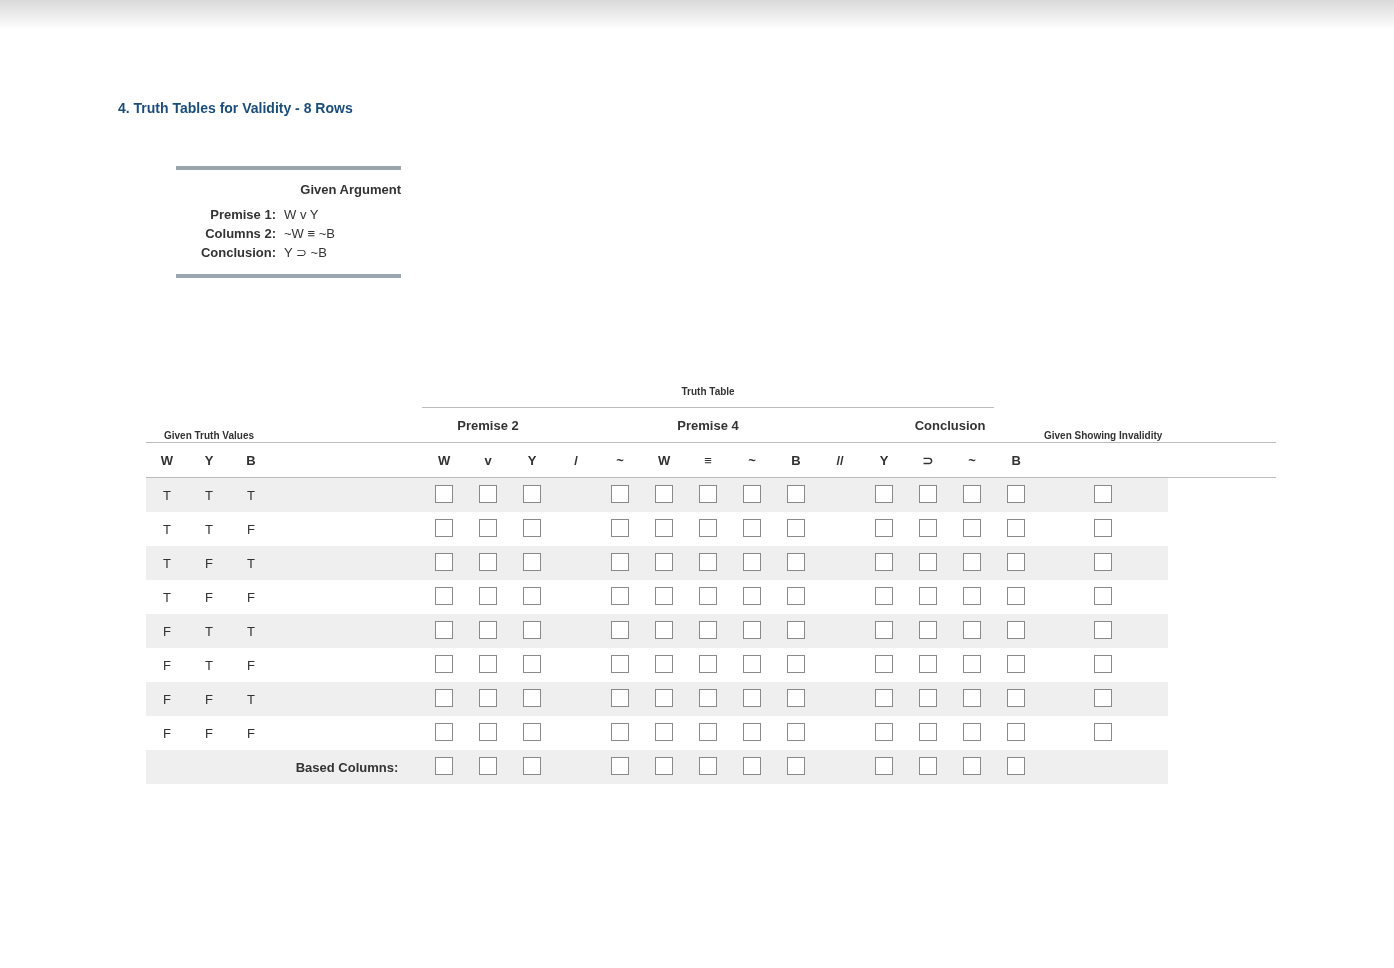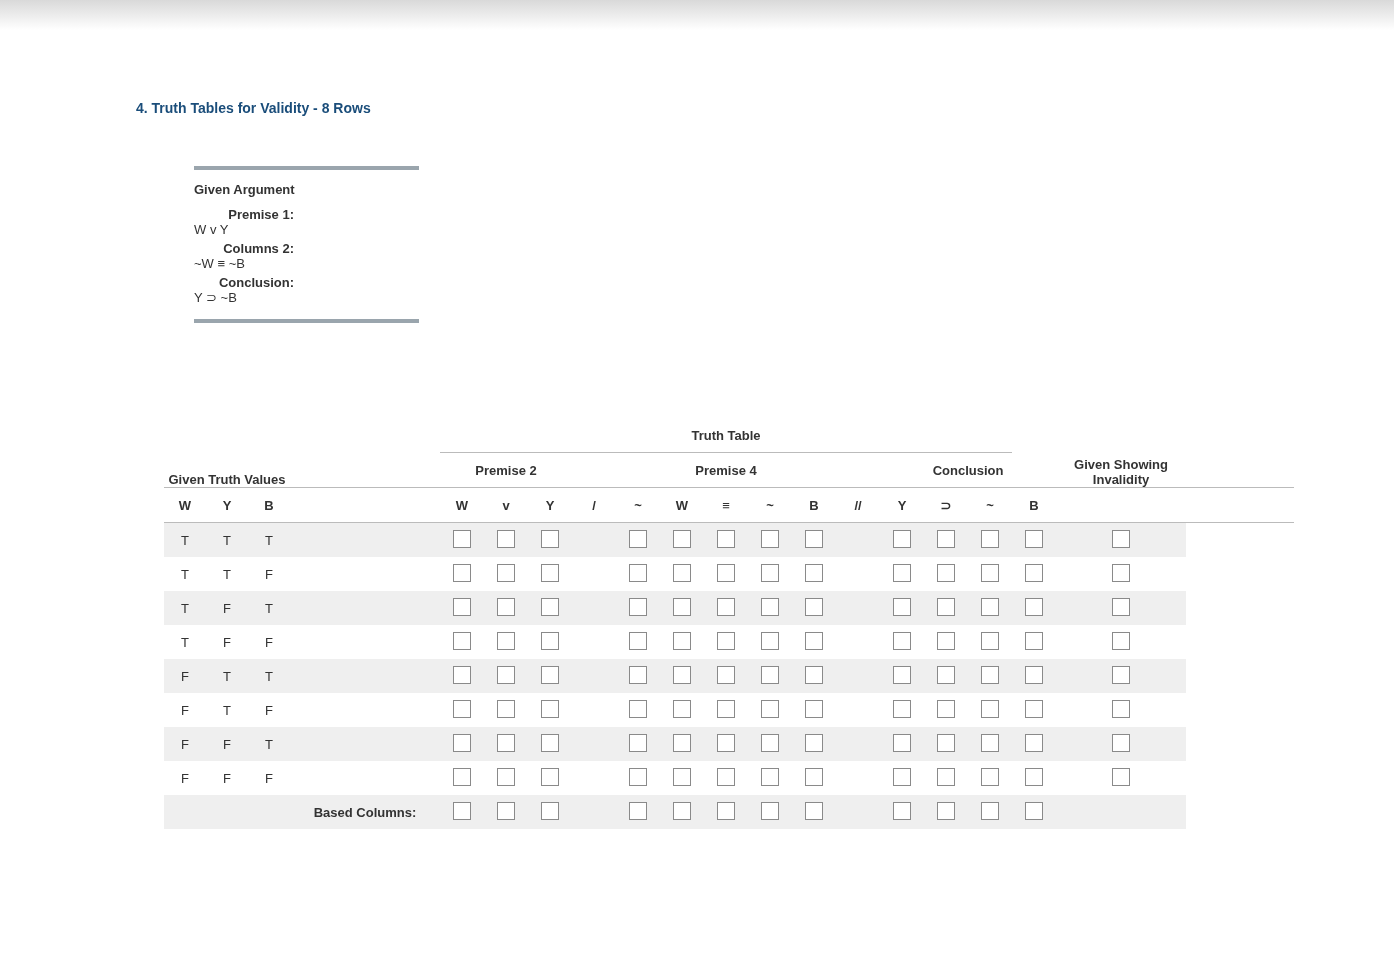--- a/index.html
+++ b/index.html
@@ -1,36 +1,36 @@
 <!DOCTYPE html>
 <html><head>
 <meta charset="utf-8">
 <style>
   html,body{margin:0;padding:0;font-family:Verdana,Geneva,sans-serif;font-size:13px;color:#333;}
   body{background:#fff;width:1394px;height:968px;position:relative;}
   .vignette{position:absolute;top:0;left:0;right:0;height:30px;background:linear-gradient(to bottom,#d9d9d9,#ffffff);}
-  .content{position:absolute;left:136px;top:100px;right:80px;}
+  .content{position:absolute;left:118px;top:100px;right:80px;}
   .title{color:#1a4d7a;font-weight:bold;font-size:14px;margin-bottom:50px;}
   .arg-box{margin-left:58px;width:225px;border-top:4px solid #9aa5ad;border-bottom:4px solid #9aa5ad;padding:12px 0 10px 0;}
-  .arg-title{font-weight:bold;text-align:left;margin-bottom:10px;}
-  .arg-row{display:flex;margin:4px 0;flex-direction:column;}
+  .arg-title{font-weight:bold;text-align:right;margin-bottom:10px;}
+  .arg-row{display:flex;margin:4px 0;}
   .arg-label{font-weight:bold;width:100px;text-align:right;padding-right:8px;}
   .arg-val{flex:1;}
   .tt-wrap{margin-top:95px;margin-left:28px;}
   table.tt{border-collapse:collapse;width:1130px;table-layout:fixed;}
   table.tt td,table.tt th{text-align:center;vertical-align:middle;height:34px;padding:0;}
   .hdr td{font-weight:bold;font-size:13px;}
   .colhdr td{font-weight:bold;font-size:13px;height:28px;}
   .row-alt{background:#efefef;}
   .cell-input{width:18px;height:18px;border:1px solid #8a8a8a;display:inline-block;box-sizing:border-box;background:#fff;}
   .mc-label{font-weight:bold;text-align:right;padding-right:8px;}
   .sentence{margin-top:30px;margin-left:28px;font-size:14px;}
   .blank{display:inline-block;border-bottom:1px solid #333;width:60px;text-align:center;vertical-align:bottom;}
   .dd{display:inline-block;color:#2a65b3;margin-left:4px;vertical-align:middle;}
-  .tt-top-label{font-weight:bold;font-size:13px;}
+  .tt-top-label{font-weight:bold;font-size:10px;}
 </style>
 </head>
 <body>
 <div class="vignette"></div>
 
 <div class="content">
   <div class="title">4. Truth Tables for Validity - 8 Rows</div>
 
   <div class="arg-box">
     <div class="arg-title">Given Argument</div>

